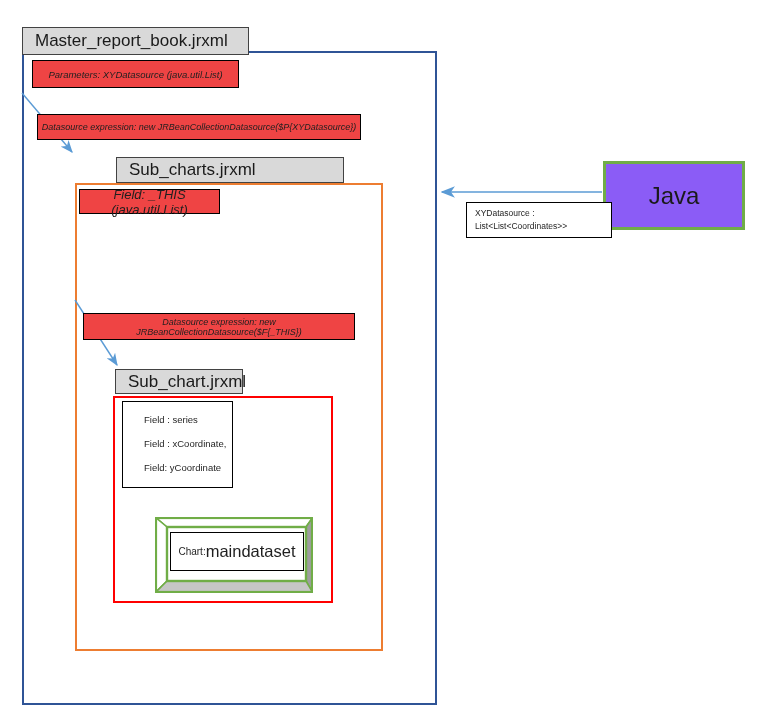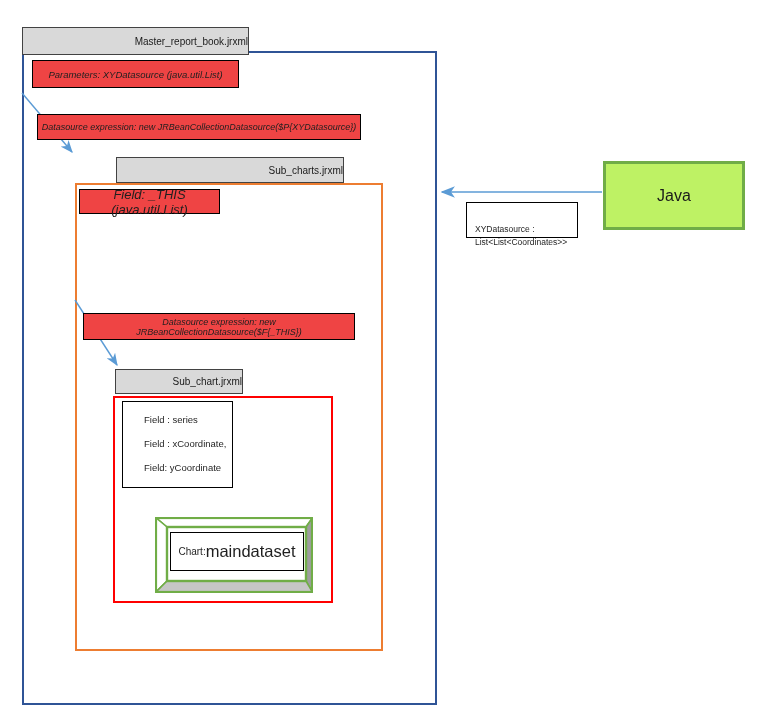--- a/index.html
+++ b/index.html
@@ -16,27 +16,26 @@
 
   
   .frame-blue   { border: 2.5px solid #2F5496; background: transparent; z-index: 1; }
   .frame-orange { border: 2.5px solid #ED7D31; background: transparent; z-index: 1; }
   .frame-red    { border: 2.5px solid #FF0000; background: transparent; z-index: 1; }
 
   
   .tab {
     background: #D9D9D9;
     border: 1.5px solid #424242;
-    font-size: 10px;
+    font-size: 17px;
     color: #1a1a1a;
     display: flex;
     align-items: center;
     padding-left: 12px;
     z-index: 4;
-    justify-content: flex-end;
   }
 
   
   .note {
     background: #ef4444;
     border: 1.3px solid #000000;
     display: flex;
     align-items: center;
     justify-content: center;
     text-align: center;
@@ -72,29 +71,29 @@
     left: 170px; top: 532px; width: 134px; height: 39px;
     background: #ffffff; border: 1.5px solid #000000;
     display: flex; align-items: center; justify-content: center;
     z-index: 3; white-space: nowrap;
   }
   .chart-prefix { font-size: 10px; }
   .chart-name   { font-size: 16.5px; }
 
   .box-java {
     left: 603px; top: 161px; width: 142px; height: 69px;
-    background: #bef264; border: 3px solid #70AD47;
+    background: #8b5cf6; border: 3px solid #70AD47;
     display: flex; align-items: center; justify-content: center;
-    font-size: 16px; color: #1a1a1a; z-index: 2;
+    font-size: 24px; color: #1a1a1a; z-index: 2;
   }
   .box-xyds {
-    left: 466px; top: 202px; width: 112px; height: 36px;
+    left: 466px; top: 202px; width: 146px; height: 36px;
     background: #ffffff; border: 1.3px solid #000000;
     font-size: 8.5px; line-height: 13px;
-    padding: 20px 0 0 8px; z-index: 3; color: #1f1f1f;
+    padding: 4px 0 0 8px; z-index: 3; color: #1f1f1f;
   }
 
   #arrow-layer { left: 0; top: 0; z-index: 2; pointer-events: none; }
 </style>
 </head>
 <body>
 
 <div id="canvas">
 
   <div class="abs frame-blue box-blue"></div>

